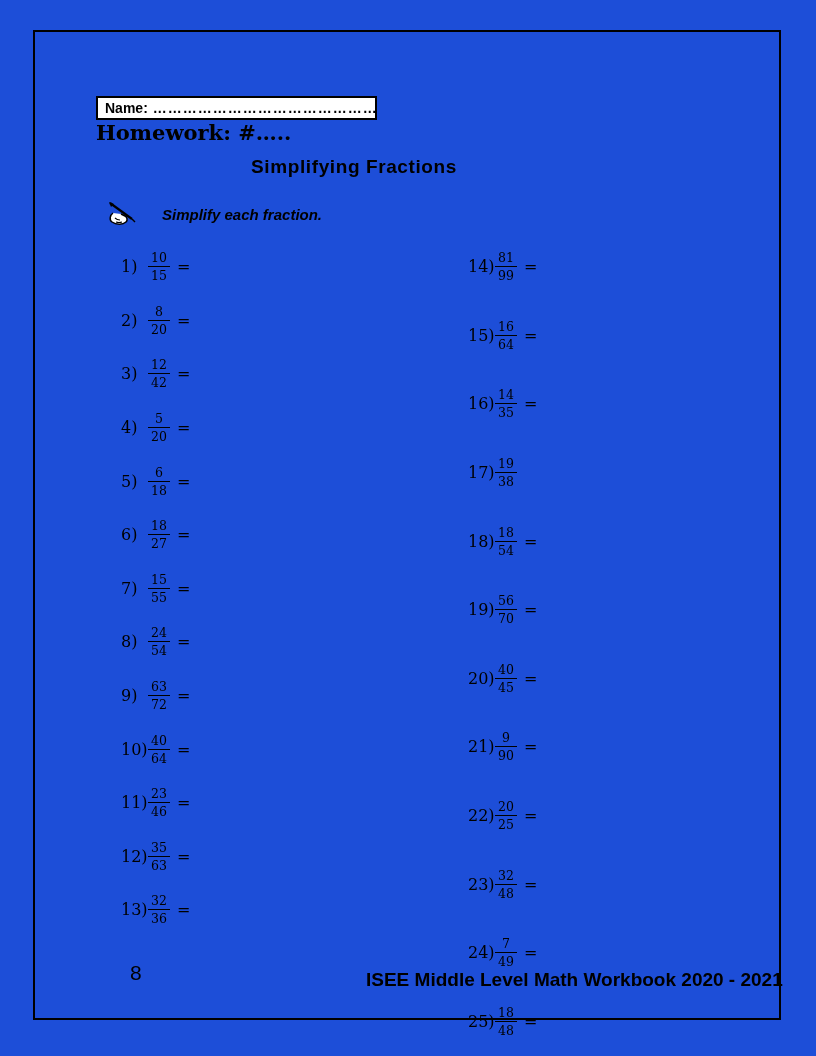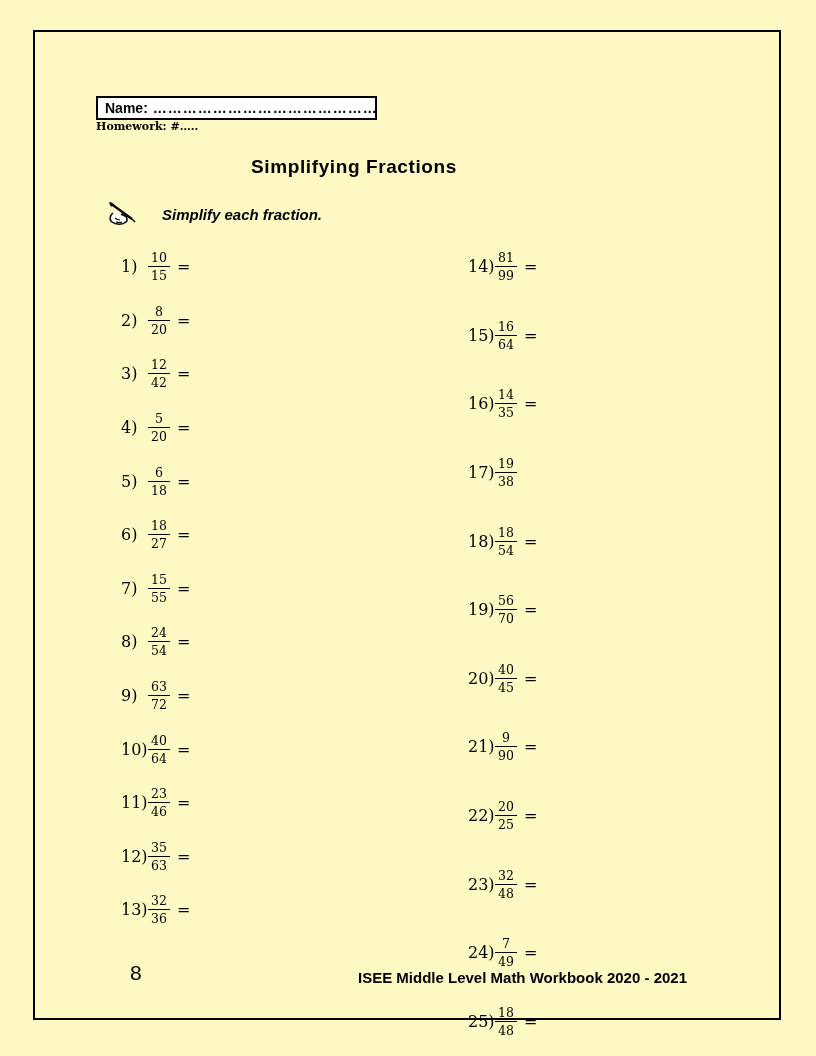--- a/index.html
+++ b/index.html
@@ -4,21 +4,21 @@
 <style>
   html, body { margin: 0; padding: 0; background: #ffffff; }
   body {
     width: 816px; height: 1056px;
     font-family: "Liberation Sans", sans-serif;
     color: #000;
   }
   .page {
     position: relative;
     width: 816px; height: 1056px;
-    background: #fef9c3;
+    background: #1d4ed8;
     overflow: hidden;
   }
   .border-frame {
     position: absolute;
     left: 33px; top: 30px;
     width: 748px; height: 990px;
     border: 2px solid #000;
     box-sizing: border-box;
   }
   .field-box {
@@ -37,21 +37,21 @@
   }
   .name-box { left: 96px; top: 96px; width: 281px; }
   .date-box { left: 409px; top: 96px; width: 326px; }
   .field-label { margin-right: 5px; }
   .field-dots { letter-spacing: 1px; font-weight: bold; }
   .homework {
     position: absolute;
     left: 96px; top: 120px;
     font-family: "DejaVu Serif", serif;
     font-weight: bold;
-    font-size: 11px;
+    font-size: 21px;
     white-space: nowrap;
   }
   .title {
     position: absolute;
     left: 0; top: 156px;
     width: 708px;
     text-align: center;
     font-weight: bold;
     font-size: 19px;
     letter-spacing: 0.6px;
@@ -107,23 +107,23 @@
     margin-left: 7px;
   }
   .page-number {
     position: absolute;
     left: 130px; top: 961px;
     font-size: 21px;
     font-weight: normal;
   }
   .book-title {
     position: absolute;
-    left: 358px; top: 969px;
-    font-weight: bold;
-    font-size: 15px;
+    left: 366px; top: 969px;
+    font-weight: bold;
+    font-size: 19px;
     white-space: nowrap;
   }
   .hand-icon-svg { display: block; }
 </style>
 </head>
 <body>
 
 <div class="page">
   <div class="border-frame"></div>
 

